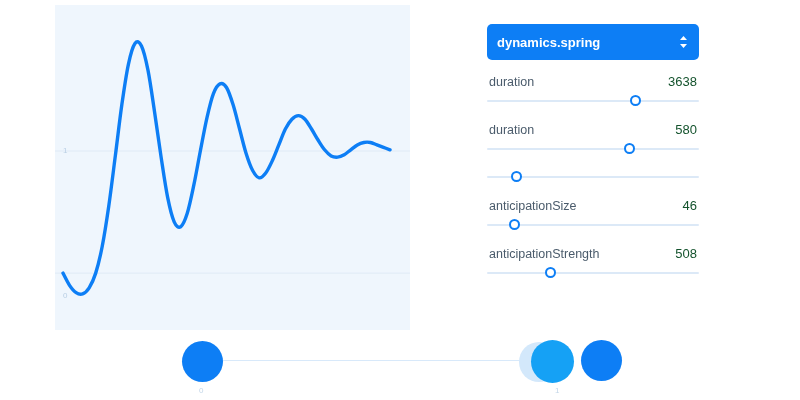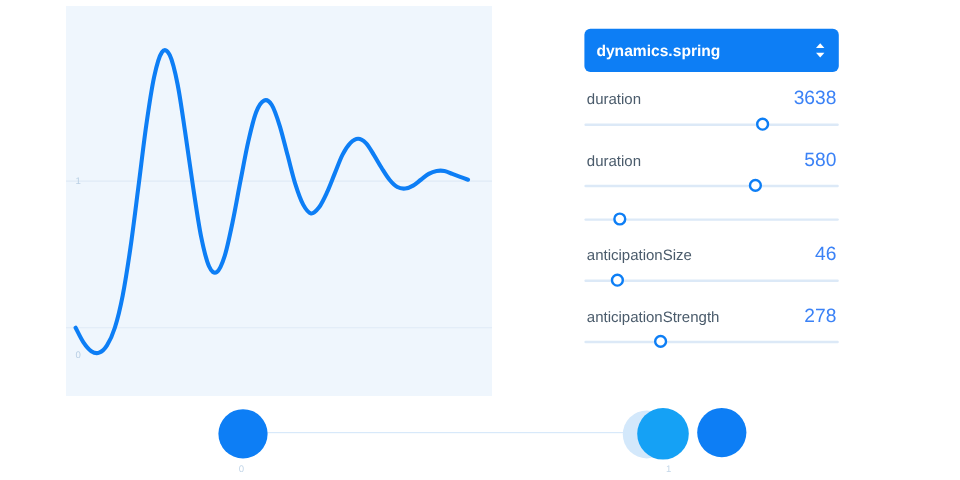--- a/index.html
+++ b/index.html
@@ -58,21 +58,21 @@
   .slider-head{
     display:flex;align-items:center;justify-content:space-between;
     padding:0 2px 5px 2px;
   }
   .slider-name{
     font-size:12.5px;color:#4a5b6b;
     font-family:"Liberation Sans", sans-serif;
     white-space:nowrap;
   }
   .slider-value{
-    font-size:16px;color:#3b82f6;
+    font-size:13px;color:#14532d;
     font-family:"Liberation Sans", sans-serif;
   }
   .slider-track-wrap{
     position:relative;height:14px;
   }
   .slider-track{
     position:absolute;left:0;right:0;top:6px;height:2px;
     background:#dce9f7;border-radius:1px;
   }
   .slider-handle{
@@ -181,21 +181,21 @@
             <span class="slider-value">46</span>
           </div>
           <div class="slider-track-wrap">
             <div class="slider-track"></div>
             <div class="slider-handle" style="left: 13%;"></div>
           </div>
         </div>
         <div class="slider-row">
           <div class="slider-head">
             <span class="slider-name">anticipationStrength</span>
-            <span class="slider-value">278</span>
+            <span class="slider-value">508</span>
           </div>
           <div class="slider-track-wrap">
             <div class="slider-track"></div>
             <div class="slider-handle" style="left: 30%;"></div>
           </div>
         </div>
       </div>
   </div>
 
   <div id="demo-area">

